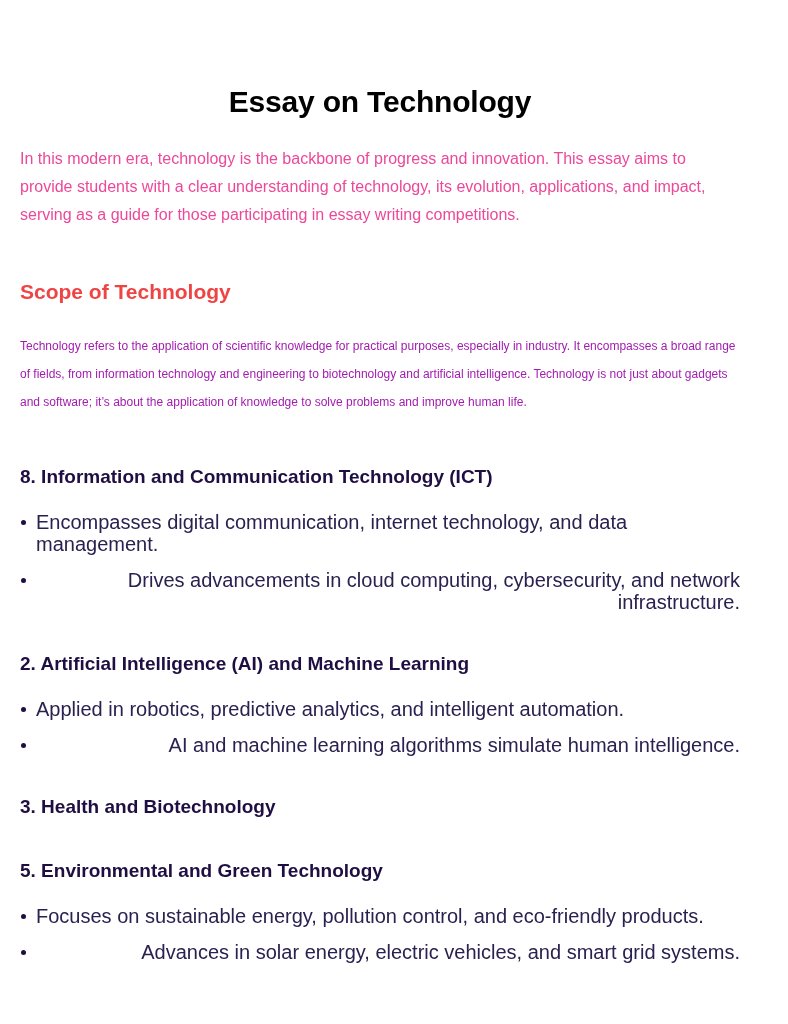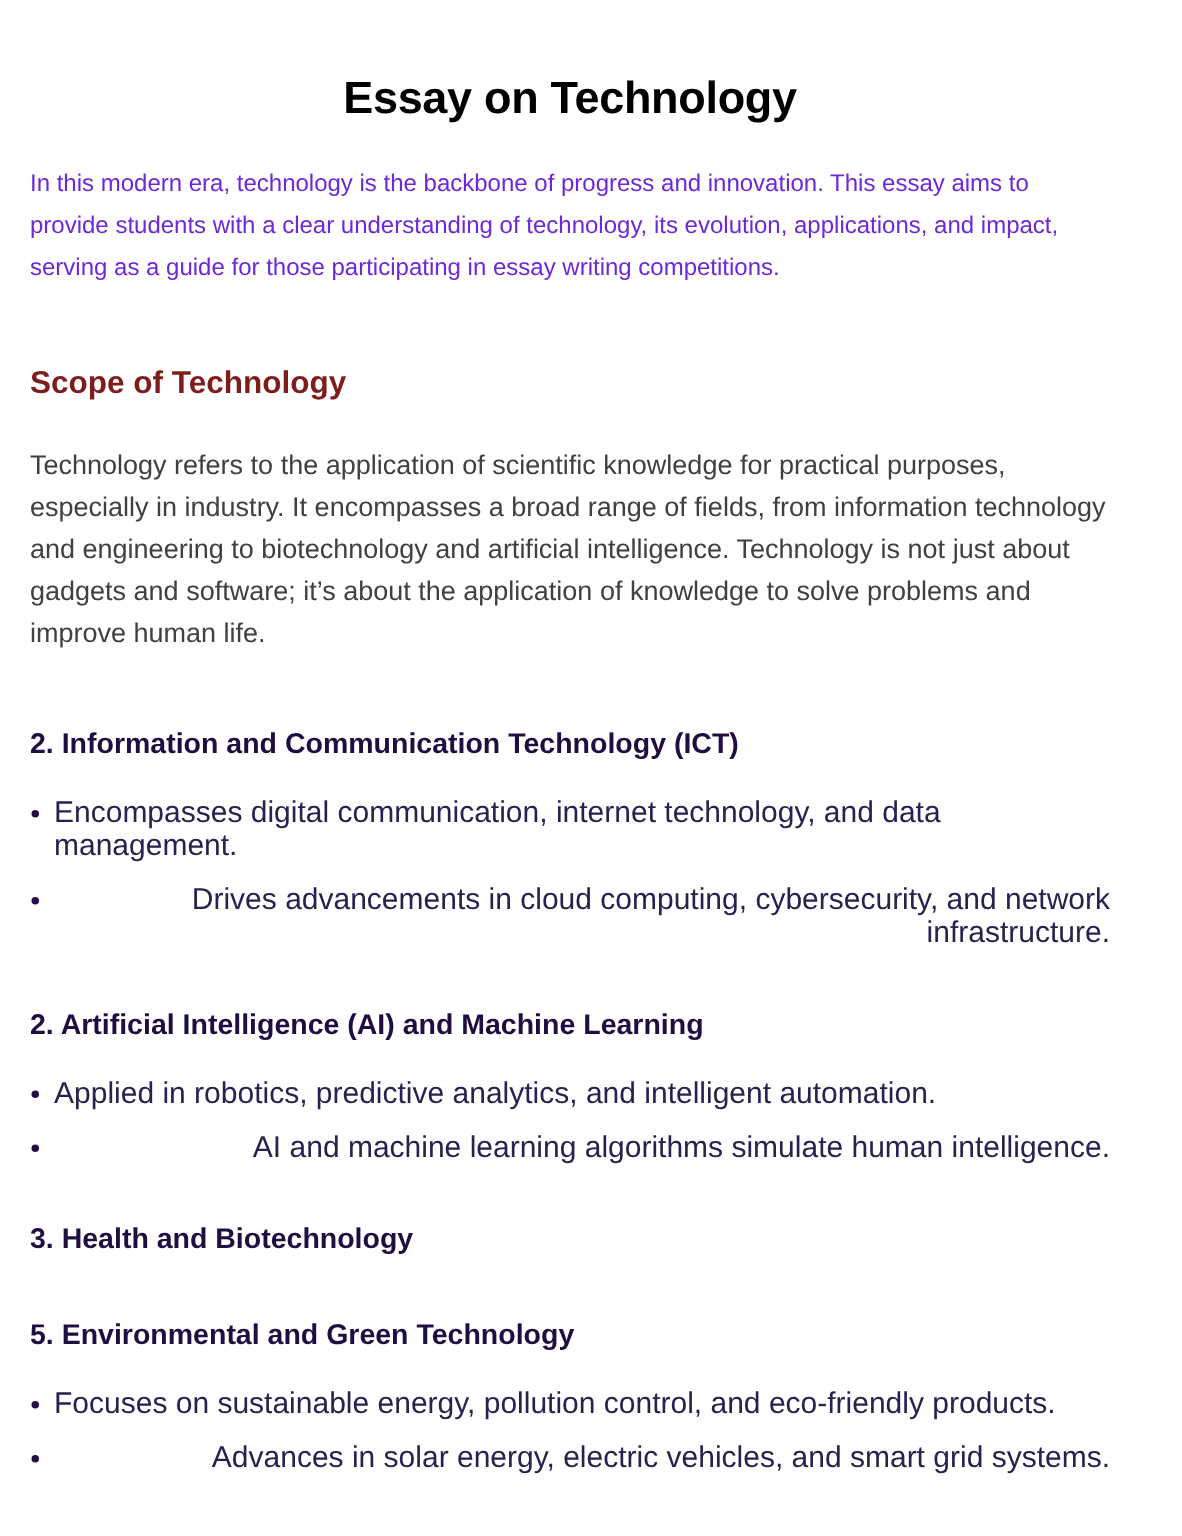--- a/index.html
+++ b/index.html
@@ -11,49 +11,50 @@
       width: 788px;
       height: 1024px;
       overflow: hidden;
       font-family: "Liberation Sans", "DejaVu Sans", sans-serif;
       color: #2b2150;
     }
     .page {
       padding: 0 20px;
       box-sizing: border-box;
       width: 760px;
+      margin-top: 36px;
     }
     .title {
       margin: 0;
       padding-top: 47px;
       text-align: center;
       font-size: 30px;
       font-weight: bold;
       color: #000000;
       line-height: 38px;
       letter-spacing: -0.2px;
     }
     .intro {
       margin: 24px 0 0 0;
       font-size: 16px;
       line-height: 28px;
-      color: #6d28d9;
+      color: #ec4899;
     }
     h2.section-heading {
       margin: 48px 0 0 0;
       font-size: 21px;
       line-height: 30px;
       font-weight: bold;
-      color: #7f1d1d;
+      color: #ef4444;
     }
     .section-body {
       margin: 25px 0 0 0;
-      font-size: 18px;
+      font-size: 12px;
       line-height: 28px;
-      color: #404040;
+      color: #a21caf;
     }
     h3.sub-heading {
       margin: 48px 0 0 0;
       font-size: 19px;
       line-height: 26px;
       font-weight: bold;
       color: #1f0e42;
     }
     h3.sub-heading.following {
       margin-top: 38px;
@@ -91,21 +92,21 @@
 
   <h1 class="title">Essay on Technology</h1>
 
   <p class="intro">In this modern era, technology is the backbone of progress and innovation. This essay aims to provide students with a clear understanding of technology, its evolution, applications, and impact, serving as a guide for those participating in essay writing competitions.</p>
 
   <h2 class="section-heading">Scope of Technology</h2>
 
   <p class="section-body">Technology refers to the application of scientific knowledge for practical purposes, especially in industry. It encompasses a broad range of fields, from information technology and engineering to biotechnology and artificial intelligence. Technology is not just about gadgets and software; it’s about the application of knowledge to solve problems and improve human life.</p>
 
   <section>
-    <h3 class="sub-heading">2. Information and Communication Technology (ICT)</h3>
+    <h3 class="sub-heading">8. Information and Communication Technology (ICT)</h3>
     <ul class="bullets">
       <li><span class="bullet-dot"></span><span>Encompasses digital communication, internet technology, and data management.</span></li>
       <li><span class="bullet-dot"></span><span>Drives advancements in cloud computing, cybersecurity, and network infrastructure.</span></li>
     </ul>
   </section>
 
   <section>
     <h3 class="sub-heading following">2. Artificial Intelligence (AI) and Machine Learning</h3>
     <ul class="bullets">
       <li><span class="bullet-dot"></span><span>Applied in robotics, predictive analytics, and intelligent automation.</span></li>

